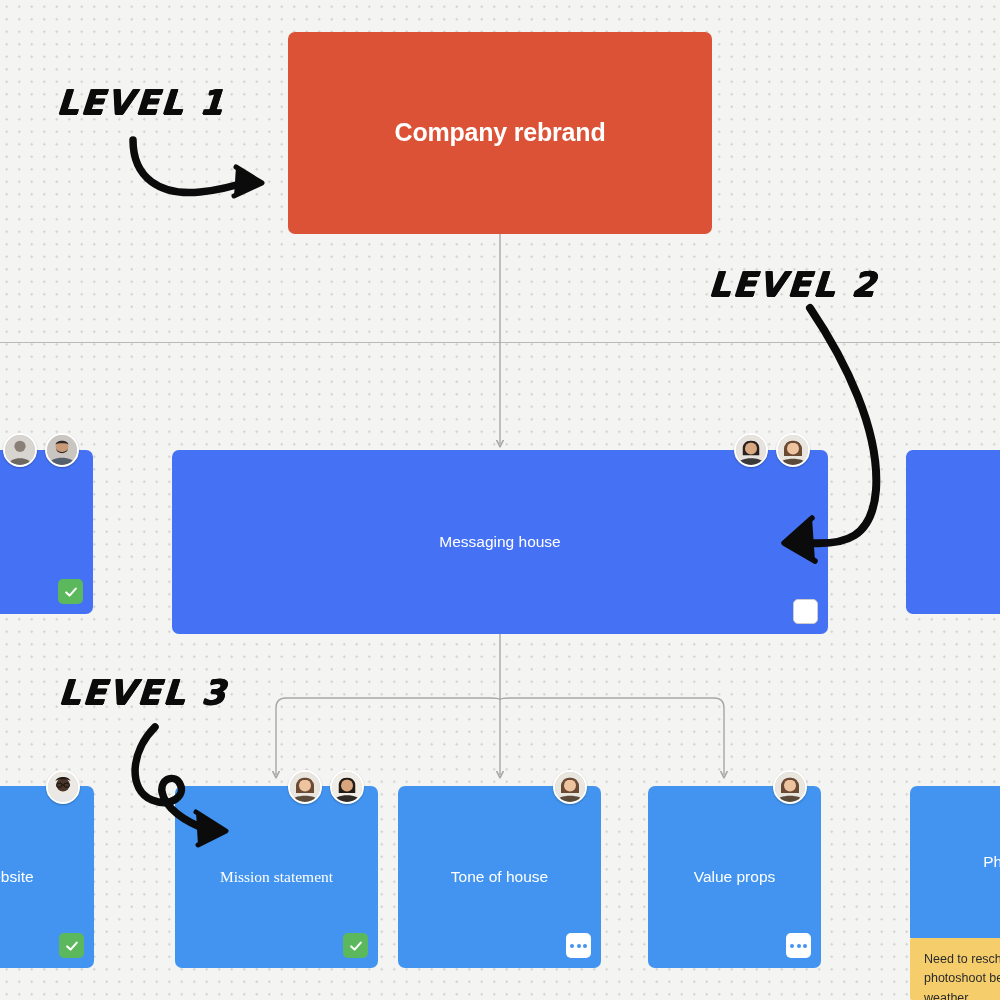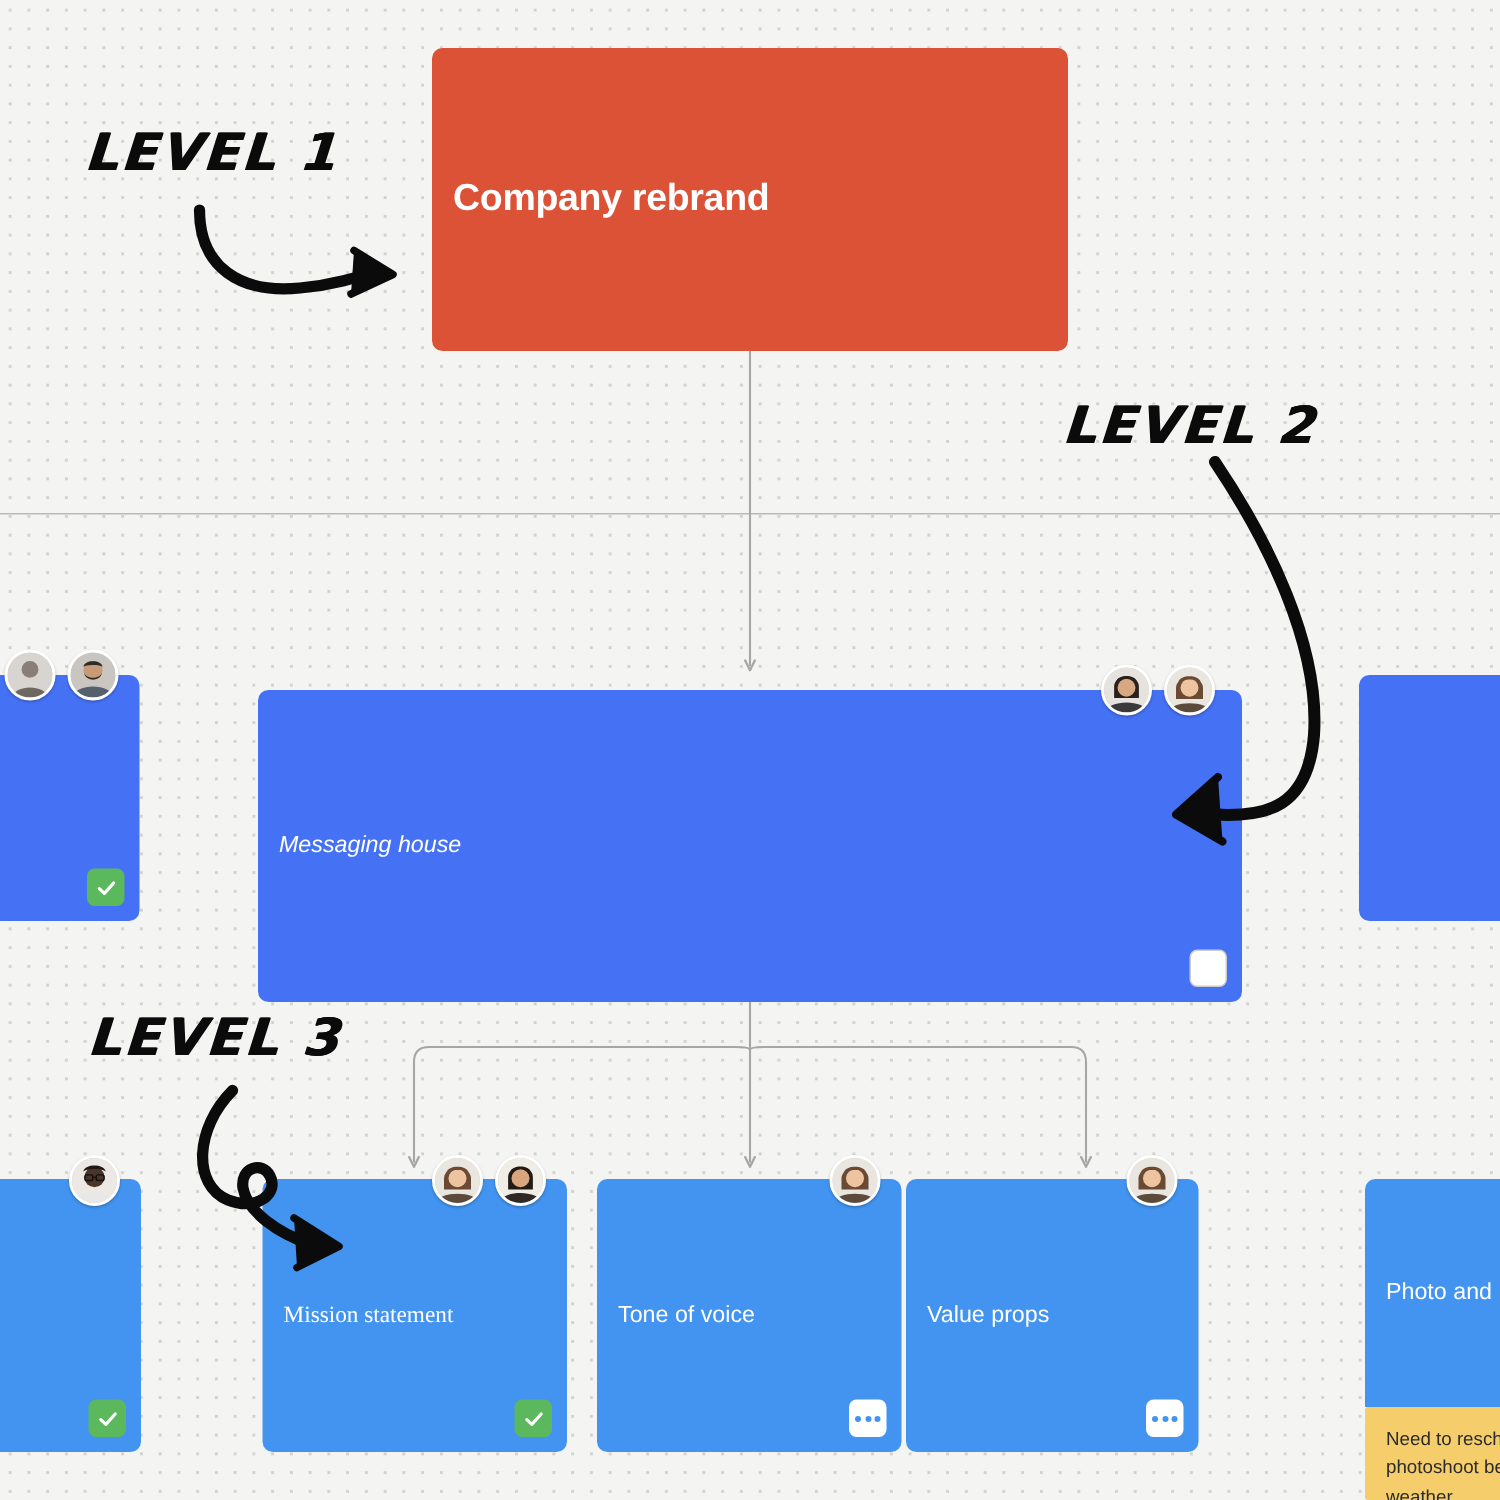--- a/index.html
+++ b/index.html
@@ -33,21 +33,21 @@
     pointer-events: none;
   }
 
   
   .card {
     position: absolute;
     border-radius: 7px;
     color: #ffffff;
     display: flex;
     align-items: center;
-    justify-content: flex-start;
+    justify-content: center;
     overflow: visible;
   }
   .card-title {
     text-align: center;
     line-height: 1.25;
     padding: 0 14px;
     pointer-events: none;
   }
 
   .card.level1 { background: #dc5236; }
@@ -184,21 +184,21 @@
       </div>
     </div>
     <span class="card-title"></span>
     <div class="badge done">
       <svg viewBox="0 0 20 20">
         <path d="M4,10.5 L8.2,14.5 L16,5.8" fill="none" stroke="#ffffff" stroke-width="2.6" stroke-linecap="round" stroke-linejoin="round"></path>
       </svg>
     </div>
   </div>
 
-  <div class="card level2" style="left:172px; top:460px; width:656px; height:208px;font-style:italic;">
+  <div class="card level2" style="left:172px; top:450px; width:656px; height:184px;">
     <div class="avatars" style="right:18px;">
       <div class="avatar">
         <svg viewBox="0 0 40 40">
             <rect width="40" height="40" fill="#e6e2dd"></rect>
           <path d="M1,40 C3,28 37,28 39,40 Z" fill="#3a3a3a"></path>
           <path d="M9,17 C9,5 31,5 31,17 L31,27 L9,27 Z" fill="#2b211c"></path>
           <circle cx="20" cy="18" r="8" fill="#d8a882"></circle>
           <path d="M11,12 C13,6 27,6 29,12 C26,9 14,9 11,12 Z" fill="#2b211c"></path>
         </svg>
       </div>
@@ -276,31 +276,31 @@
       <div class="avatar">
         <svg viewBox="0 0 40 40">
             <rect width="40" height="40" fill="#e9e5df"></rect>
           <path d="M1,40 C3,29 37,29 39,40 Z" fill="#5c4a3a"></path>
           <path d="M8,18 C8,6 32,6 32,18 L32,28 L8,28 Z" fill="#6b4a33"></path>
           <circle cx="20" cy="18" r="8" fill="#eec4a0"></circle>
           <path d="M10,13 C12,6 28,6 30,13 C27,10 13,10 10,13 Z" fill="#6b4a33"></path>
         </svg>
       </div>
     </div>
-    <span class="card-title">Tone of voice</span>
+    <span class="card-title">Tone of house</span>
     <div class="badge more">
       <span class="dots">
         <i></i>
           <i></i>
           <i></i>
       </span>
     </div>
   </div>
 
-  <div class="card level3" style="left:604px; top:786px; width:195px; height:182px;">
+  <div class="card level3" style="left:648px; top:786px; width:173px; height:182px;">
     <div class="avatars" style="right:14px; top:-16px;">
       <div class="avatar">
         <svg viewBox="0 0 40 40">
             <rect width="40" height="40" fill="#e9e5df"></rect>
           <path d="M1,40 C3,29 37,29 39,40 Z" fill="#5c4a3a"></path>
           <path d="M8,18 C8,6 32,6 32,18 L32,28 L8,28 Z" fill="#6b4a33"></path>
           <circle cx="20" cy="18" r="8" fill="#eec4a0"></circle>
           <path d="M10,13 C12,6 28,6 30,13 C27,10 13,10 10,13 Z" fill="#6b4a33"></path>
         </svg>
       </div>

